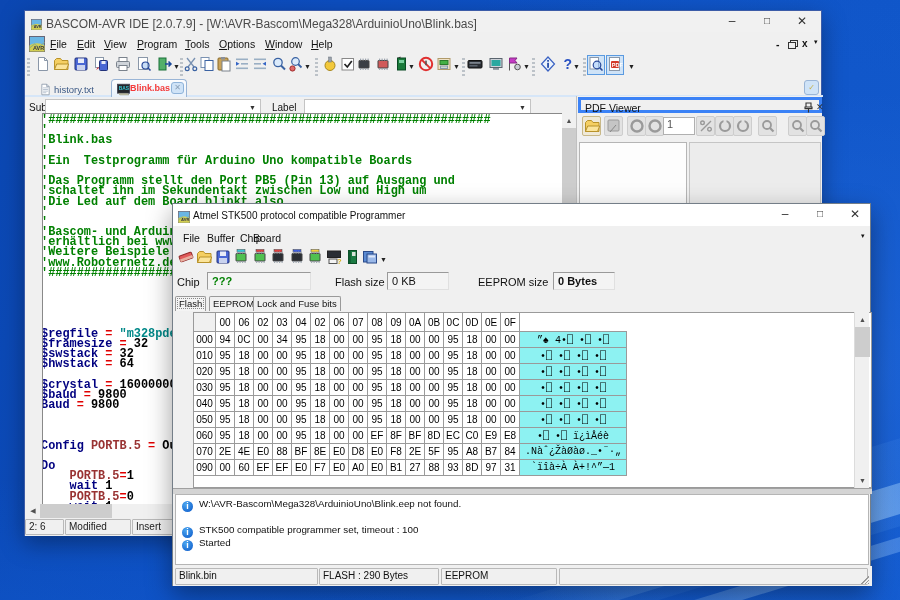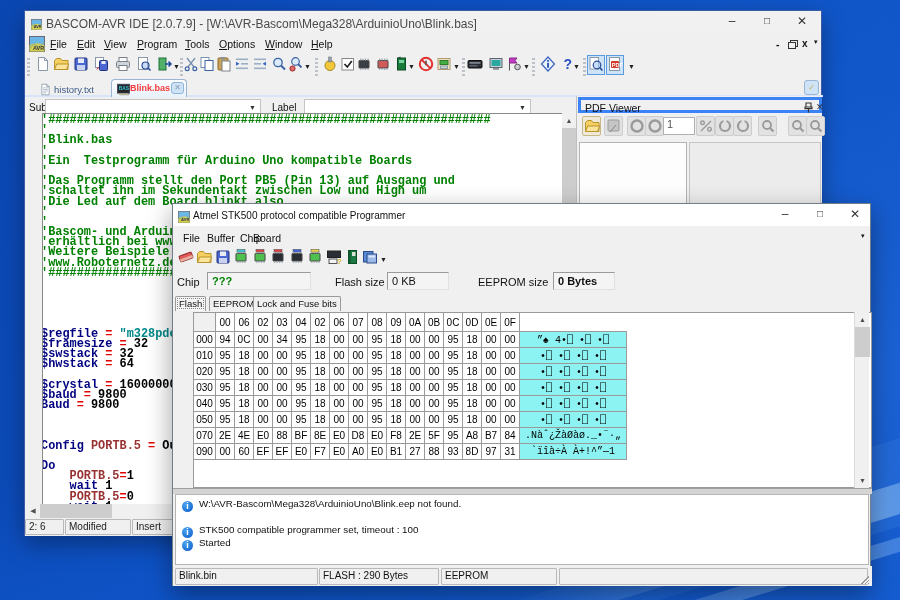--- a/index.html
+++ b/index.html
@@ -713,20 +713,40 @@
               <td class="hc">18</td>
               <td class="hc">00</td>
               <td class="hc">00</td>
               <td class="hc">95</td>
               <td class="hc">18</td>
               <td class="hc">00</td>
               <td class="hc">00</td>
               <td class="asc">•⎕  •⎕  •⎕  •⎕</td>
             </tr>
             <tr>
+              <td class="adr">060</td>
+              <td class="hc">95</td>
+              <td class="hc">18</td>
+              <td class="hc">00</td>
+              <td class="hc">00</td>
+              <td class="hc">95</td>
+              <td class="hc">18</td>
+              <td class="hc">00</td>
+              <td class="hc">00</td>
+              <td class="hc">EF</td>
+              <td class="hc">8F</td>
+              <td class="hc">BF</td>
+              <td class="hc">8D</td>
+              <td class="hc">EC</td>
+              <td class="hc">C0</td>
+              <td class="hc">E9</td>
+              <td class="hc">E8</td>
+              <td class="asc">•⎕  •⎕  ï¿ìÅéè</td>
+            </tr>
+            <tr>
               <td class="adr">070</td>
               <td class="hc">2E</td>
               <td class="hc">4E</td>
               <td class="hc">E0</td>
               <td class="hc">88</td>
               <td class="hc">BF</td>
               <td class="hc">8E</td>
               <td class="hc">E0</td>
               <td class="hc">D8</td>
               <td class="hc">E0</td>

